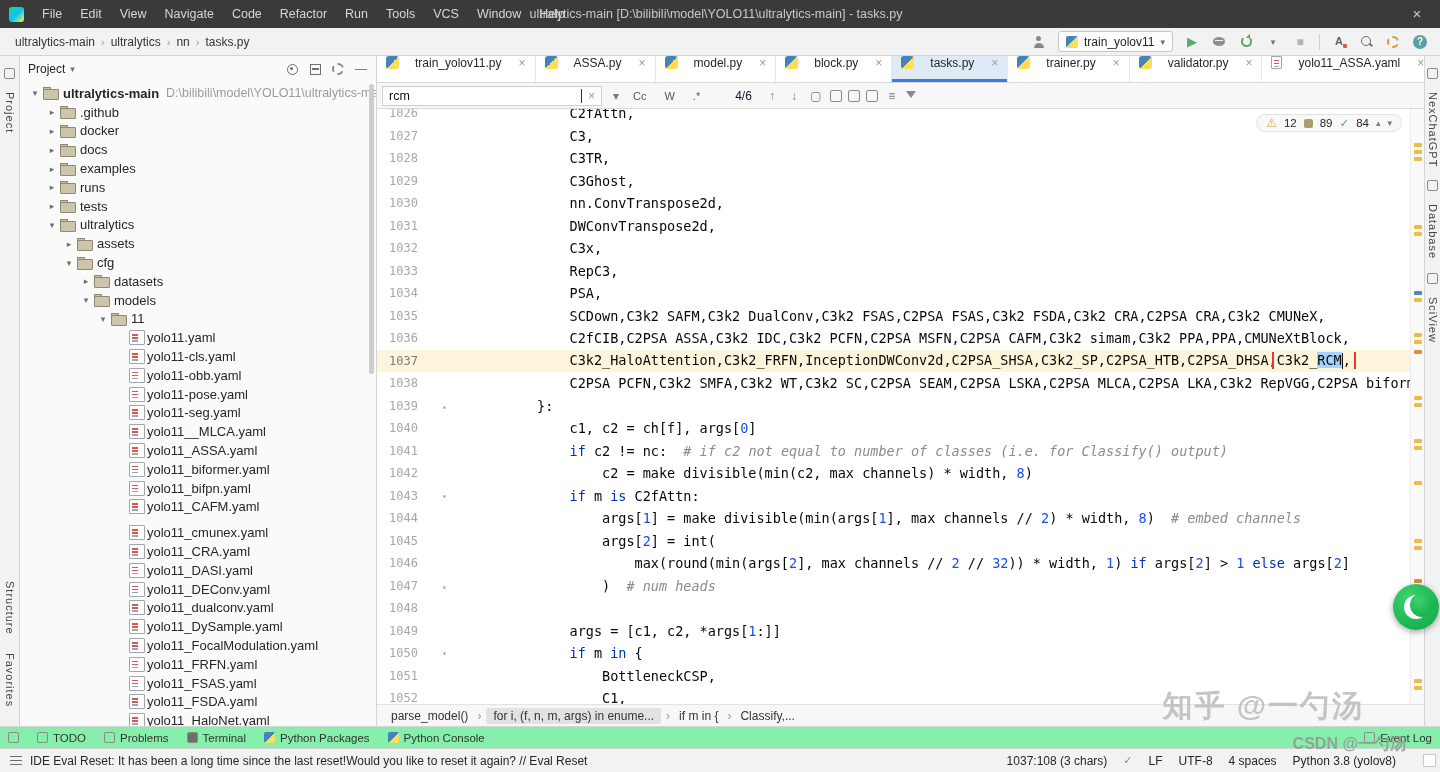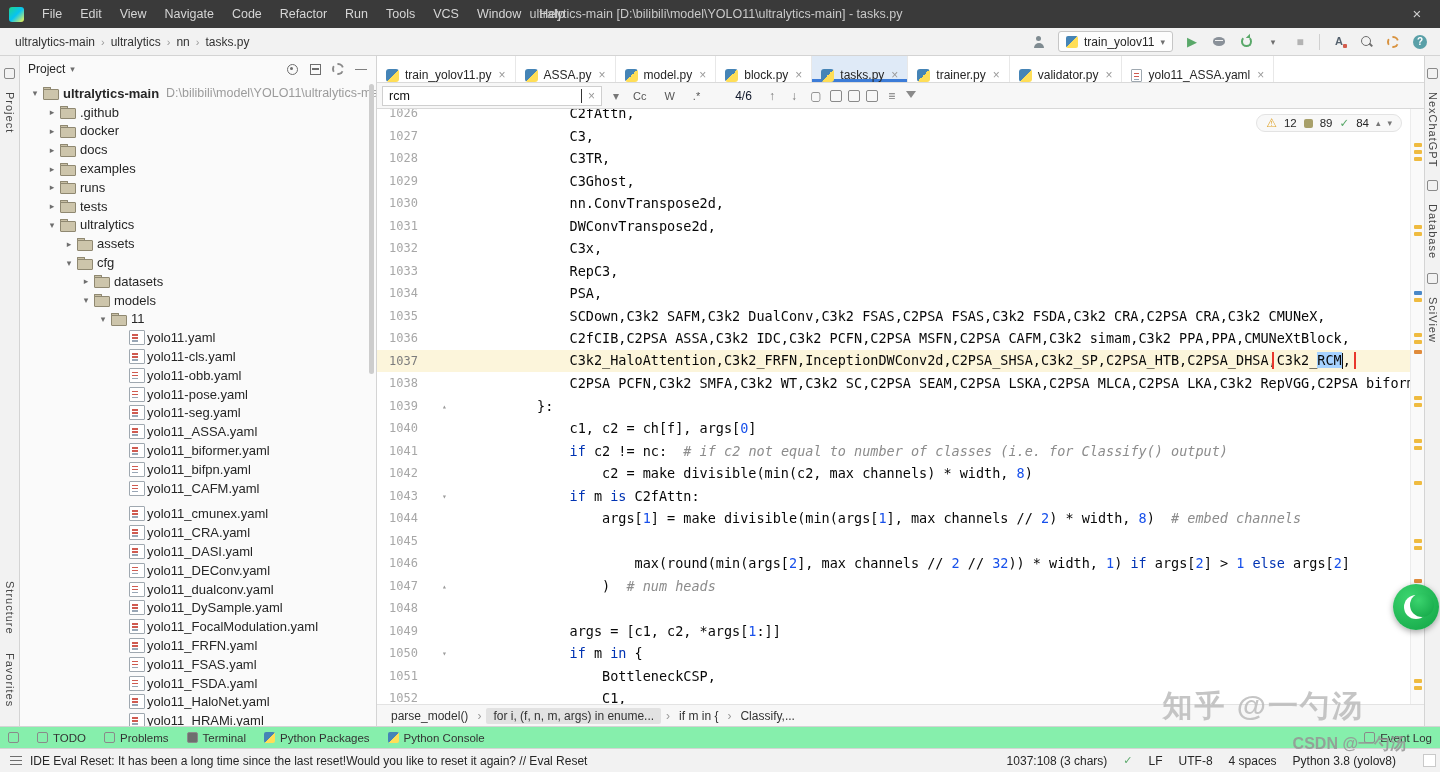--- a/index.html
+++ b/index.html
@@ -70,21 +70,21 @@
 .yamlic2{width:12px;height:15px;margin:0 2px;background:#fff;border:1px solid #9fa8b0;border-radius:1px;position:relative;top:0}
 .yamlic2::before{content:"";position:absolute;left:2px;top:3px;width:6px;height:1.5px;background:#cf5a50;box-shadow:0 3px 0 #cf5a50,0 6px 0 #98a6b5}
 .tlabel{color:#262626}
 .bold{font-weight:bold}
 .tpath{color:#9b9b9b;margin-left:7px;font-size:12.5px}
 .panel-scrollbar{position:absolute;right:2px;top:28px;width:5px;height:290px;background:#cdcdcd;border-radius:3px}
 
 
 .editor{flex:1;display:flex;flex-direction:column;min-width:0;position:relative;background:#fff}
 .tabs{flex:0 0 26px;display:flex;background:#fff;border-bottom:1px solid #dadada}
-.tab{height:26px;display:flex;align-items:flex-end;gap:6px;padding:0 9px;border-right:1px solid #e8e8e8;font-size:12px;color:#262626;white-space:nowrap}
+.tab{height:26px;display:flex;align-items:flex-start;gap:16px;padding:0 9px;border-right:1px solid #e8e8e8;font-size:12px;color:#262626;white-space:nowrap}
 .tab.active{background:#dfeaf7;box-shadow:inset 0 -3px 0 #3c7cd8}
 .tab .close{color:#9a9a9a;font-size:12px;margin-left:1px}
 .pyicon{width:13px;height:13px;border-radius:3px;background:linear-gradient(135deg,#4584b6 50%,#ffde57 50%);flex:0 0 13px}
 .yamlic{width:11px;height:13px;background:#fff;border:1px solid #9fa8b0;border-radius:1px;position:relative;flex:0 0 11px}
 .yamlic::before{content:"";position:absolute;left:2px;top:2.5px;width:5px;height:1.5px;background:#cf5a50;box-shadow:0 3px 0 #cf5a50,0 6px 0 #98a6b5}
 
 .findbar{flex:0 0 26px;background:#f7f7f7;border-bottom:1px solid #d8d8d8;display:flex;align-items:center;padding:0 5px;gap:6px}
 .find-field{width:220px;height:20px;background:#fff;border:1px solid #cfcfcf;display:flex;align-items:center;padding:0 6px;font-size:12.5px}
 .find-query{flex:1;color:#111}
 .caret-blink{width:1px;height:14px;background:#333}
@@ -336,20 +336,25 @@
             <span class="tlabel">yolo11-pose.yaml</span>
           </div>
           <div class="trow" style="padding-left: 93px;">
             <span class="arrow"></span>
             <span class="ficon yamlic2"></span>
             <span class="tlabel">yolo11-seg.yaml</span>
           </div>
           <div class="trow" style="padding-left: 93px;">
             <span class="arrow"></span>
             <span class="ficon yamlic2"></span>
+            <span class="tlabel">yolo11__MLCA.yaml</span>
+          </div>
+          <div class="trow" style="padding-left: 93px;">
+            <span class="arrow"></span>
+            <span class="ficon yamlic2"></span>
             <span class="tlabel">yolo11_ASSA.yaml</span>
           </div>
           <div class="trow" style="padding-left: 93px;">
             <span class="arrow"></span>
             <span class="ficon yamlic2"></span>
             <span class="tlabel">yolo11_biformer.yaml</span>
           </div>
           <div class="trow" style="padding-left: 93px;">
             <span class="arrow"></span>
             <span class="ficon yamlic2"></span>
@@ -588,20 +593,21 @@
               <span class="ltext">            <span class="k">if</span> m <span class="k">is</span> C2fAttn:</span>
             </div>
             <div class="cl">
               <span class="lnum">1044</span>
               <span class="lfold"></span>
               <span class="ltext">                args[<span class="n">1</span>] = make_divisible(min(args[<span class="n">1</span>], max_channels // <span class="n">2</span>) * width, <span class="n">8</span>)  <span class="c"># embed channels</span></span>
             </div>
             <div class="cl">
               <span class="lnum">1045</span>
               <span class="lfold"></span>
+              <span class="ltext">                args[<span class="n">2</span>] = int(</span>
             </div>
             <div class="cl">
               <span class="lnum">1046</span>
               <span class="lfold"></span>
               <span class="ltext">                    max(round(min(args[<span class="n">2</span>], max_channels // <span class="n">2</span> // <span class="n">32</span>)) * width, <span class="n">1</span>) <span class="k">if</span> args[<span class="n">2</span>] &gt; <span class="n">1</span> <span class="k">else</span> args[<span class="n">2</span>]</span>
             </div>
             <div class="cl">
               <span class="lnum">1047</span>
               <span class="lfold">
                 <span>▴</span>

